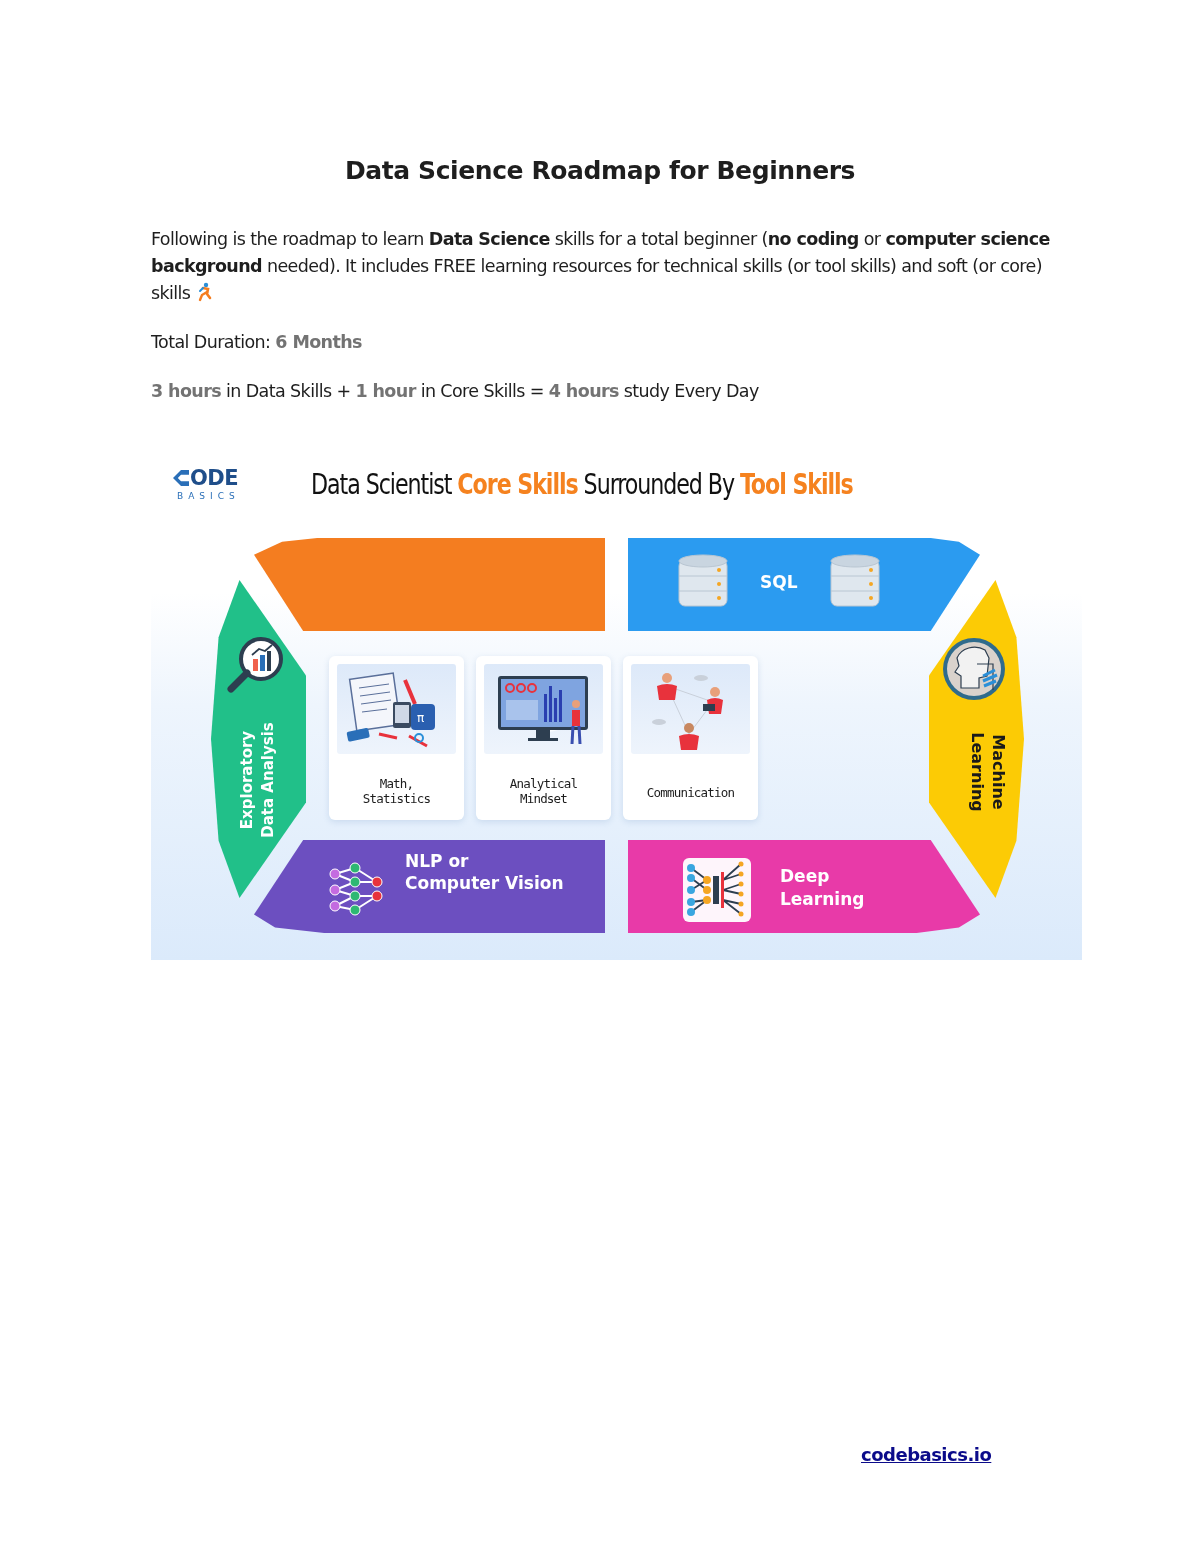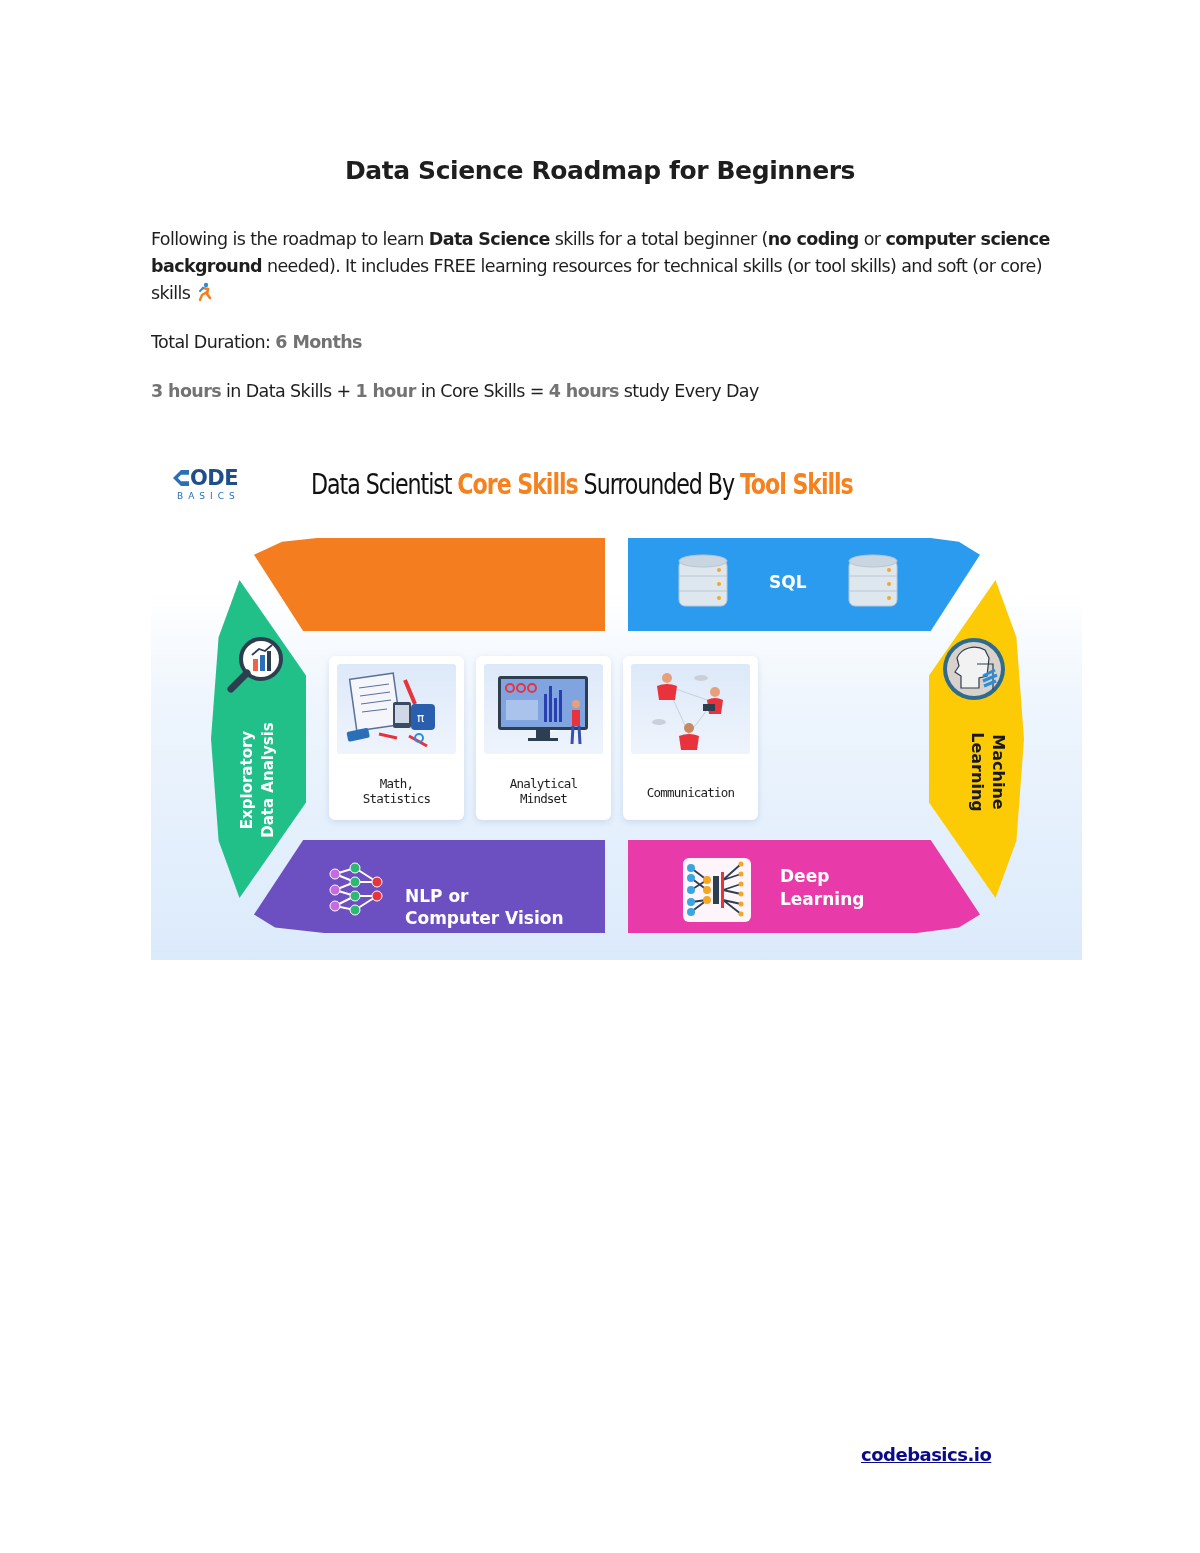--- a/index.html
+++ b/index.html
@@ -48,31 +48,31 @@
 
   .py-content { position: absolute; left: 168px; top: 112px; display: flex; align-items: center; gap: 10px; }
   .python-logo { width: 44px; height: 44px; }
   .py-word { color: #fff; font-family: "DejaVu Sans", sans-serif; font-size: 28px; letter-spacing: -0.5px; }
   .or-badge { width: 22px; height: 22px; border-radius: 50%; background: #fff; color: #222; font-size: 11px; font-weight: bold;
     display: flex; align-items: center; justify-content: center; font-family: "DejaVu Sans", sans-serif; margin-left: 6px; }
   .r-logo { width: 60px; height: 50px; margin-left: 6px; }
 
   .sql-content { position: absolute; left: 525px; top: 102px; display: flex; align-items: center; gap: 28px; }
   .db { width: 54px; height: 60px; }
-  .sql-label { color: #fff; font-family: "DejaVu Sans", sans-serif; font-weight: bold; font-size: 17px; margin: 0 11px; }
+  .sql-label { color: #fff; font-family: "DejaVu Sans", sans-serif; font-weight: bold; font-size: 17px; margin: 0 2px; }
 
   .eda-icon { position: absolute; left: 74px; top: 185px; width: 62px; height: 62px; }
   .eda-text { position: absolute; left: 86px; top: 400px; transform: rotate(-90deg); transform-origin: left top; width: 140px;
     color: #fff; font-family: "DejaVu Sans", sans-serif; font-weight: bold; font-size: 15px; line-height: 21px; text-align: center; }
   .ml-icon { position: absolute; left: 790px; top: 186px; width: 66px; height: 66px; }
   .ml-text { position: absolute; left: 858px; top: 272px; transform: rotate(90deg); transform-origin: left top; width: 100px;
     color: #1a1a1a; font-family: "DejaVu Sans", sans-serif; font-weight: bold; font-size: 16px; line-height: 21px; text-align: center; }
 
   .nlp-icon { position: absolute; left: 176px; top: 412px; width: 60px; height: 56px; }
-  .nlp-text { position: absolute; left: 254px; top: 435px; color: #fff; font-family: "DejaVu Sans", sans-serif; font-weight: bold;
+  .nlp-text { position: absolute; left: 254px; top: 400px; color: #fff; font-family: "DejaVu Sans", sans-serif; font-weight: bold;
     font-size: 17px; line-height: 22px; }
   .dl-icon { position: absolute; left: 530px; top: 406px; width: 72px; height: 68px; }
   .dl-text { position: absolute; left: 629px; top: 415px; color: #fff; font-family: "DejaVu Sans", sans-serif; font-weight: bold;
     font-size: 17px; line-height: 23px; }
 
   .cards { position: absolute; left: 178px; top: 206px; display: flex; gap: 12px; }
   .card { width: 135px; height: 164px; background: #fff; border-radius: 6px; box-shadow: 0 2px 6px rgba(80,120,180,0.18);
     position: relative; }
   .card-img { position: absolute; left: 8px; top: 8px; width: 119px; height: 90px; background: linear-gradient(#dde9f9, #eef4fc); border-radius: 3px; overflow: hidden; }
   .card-label { position: absolute; left: 0; top: 120px; width: 135px; text-align: center; font-family: "DejaVu Sans Mono", monospace;

